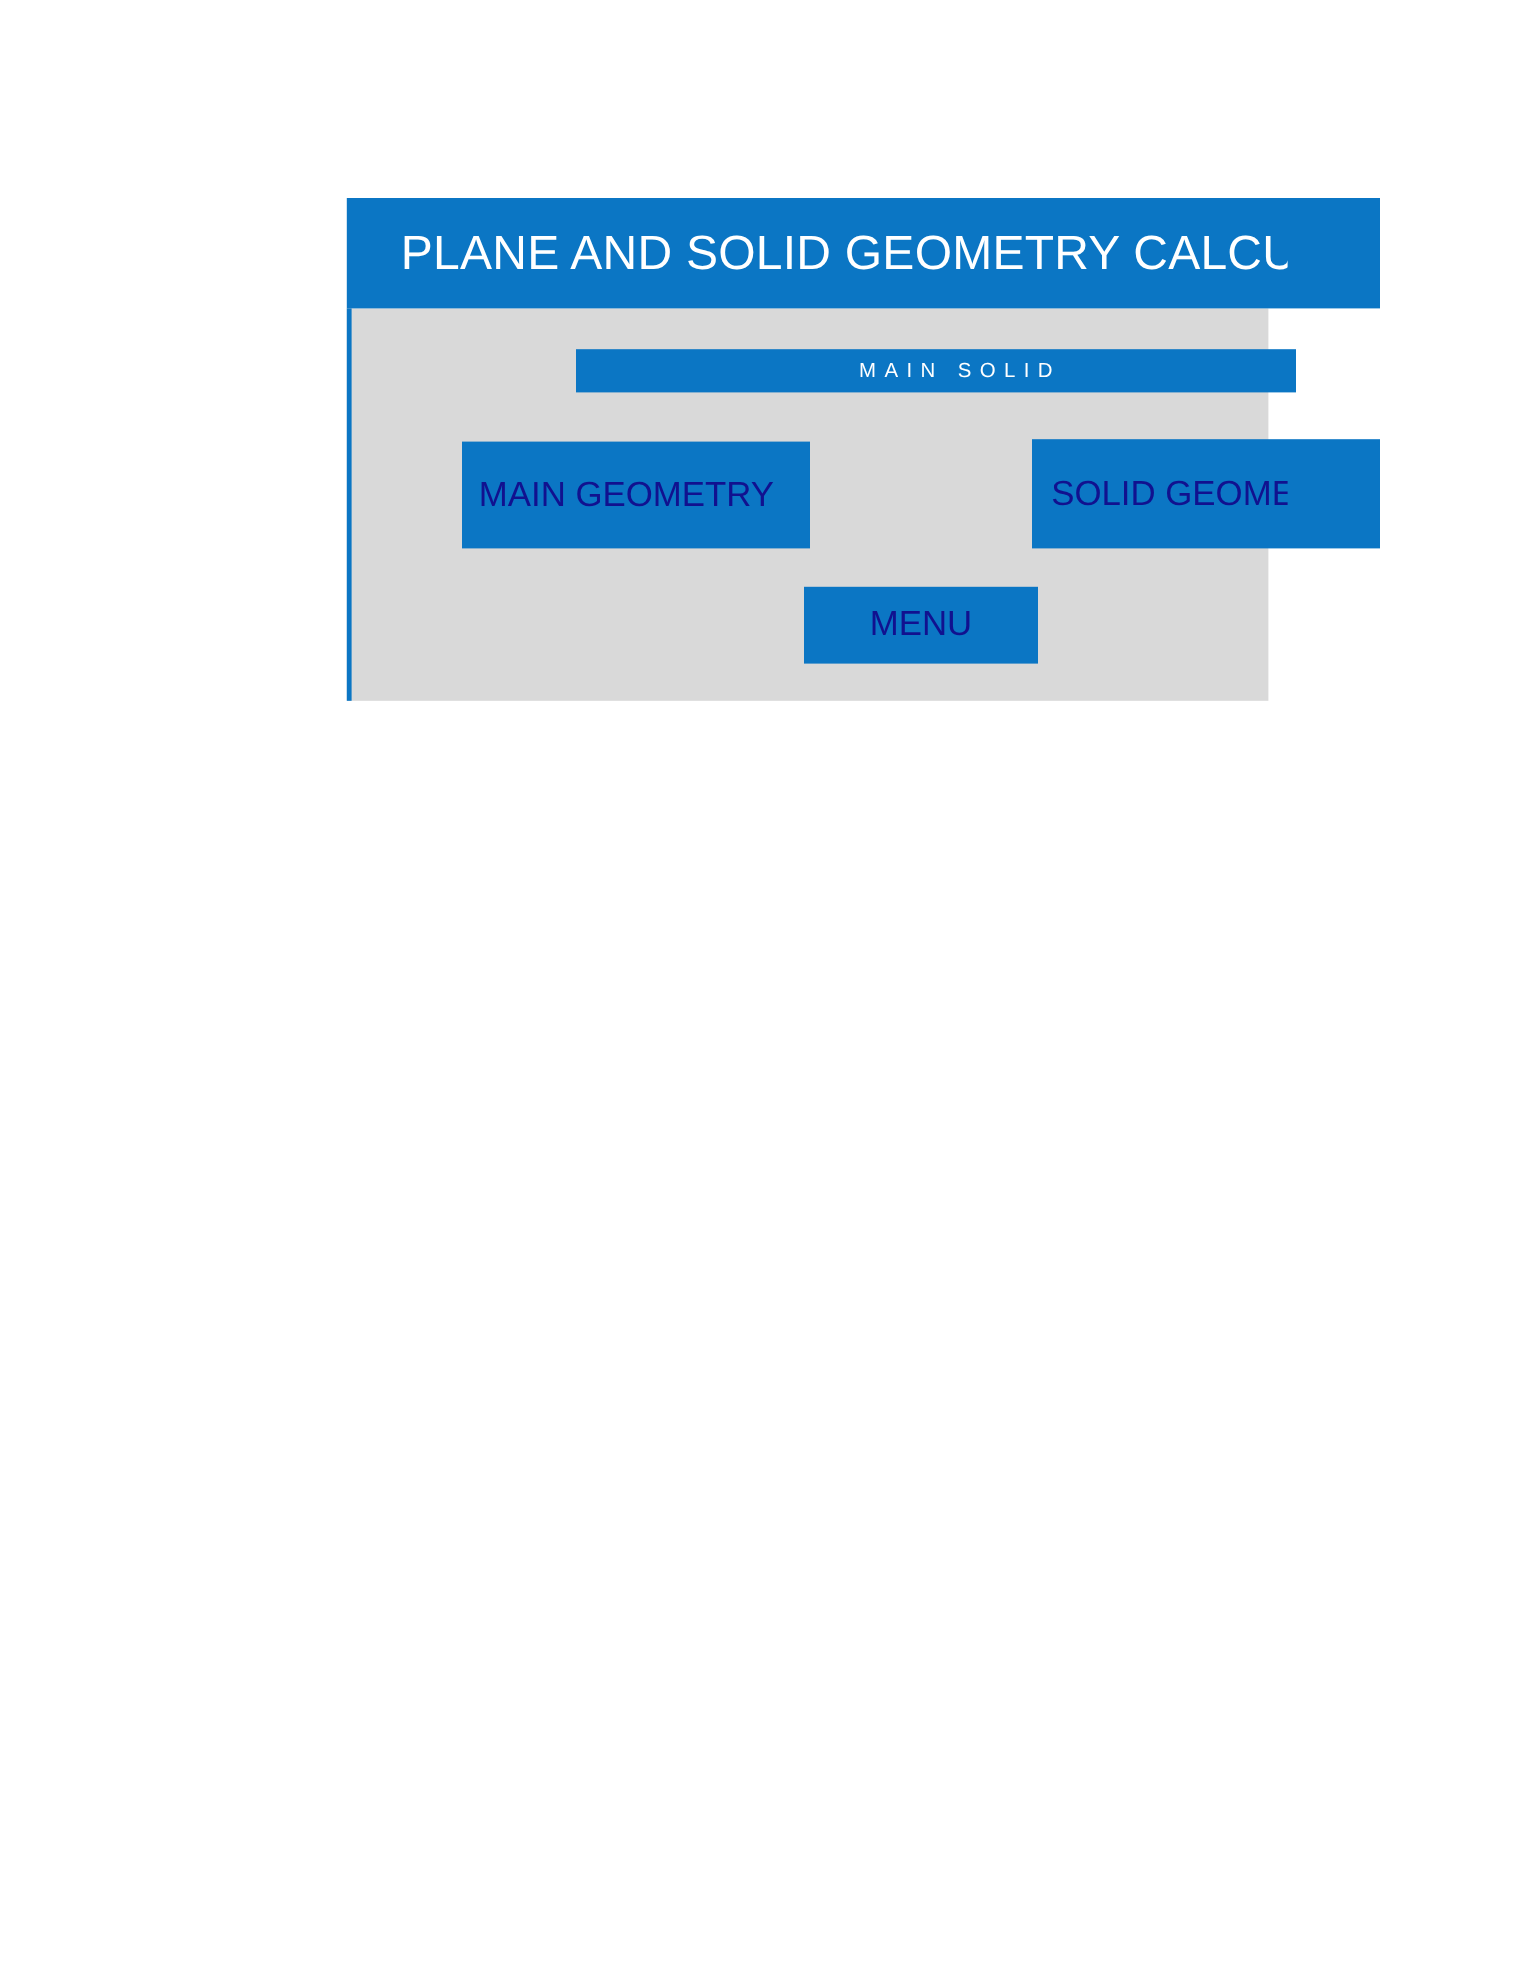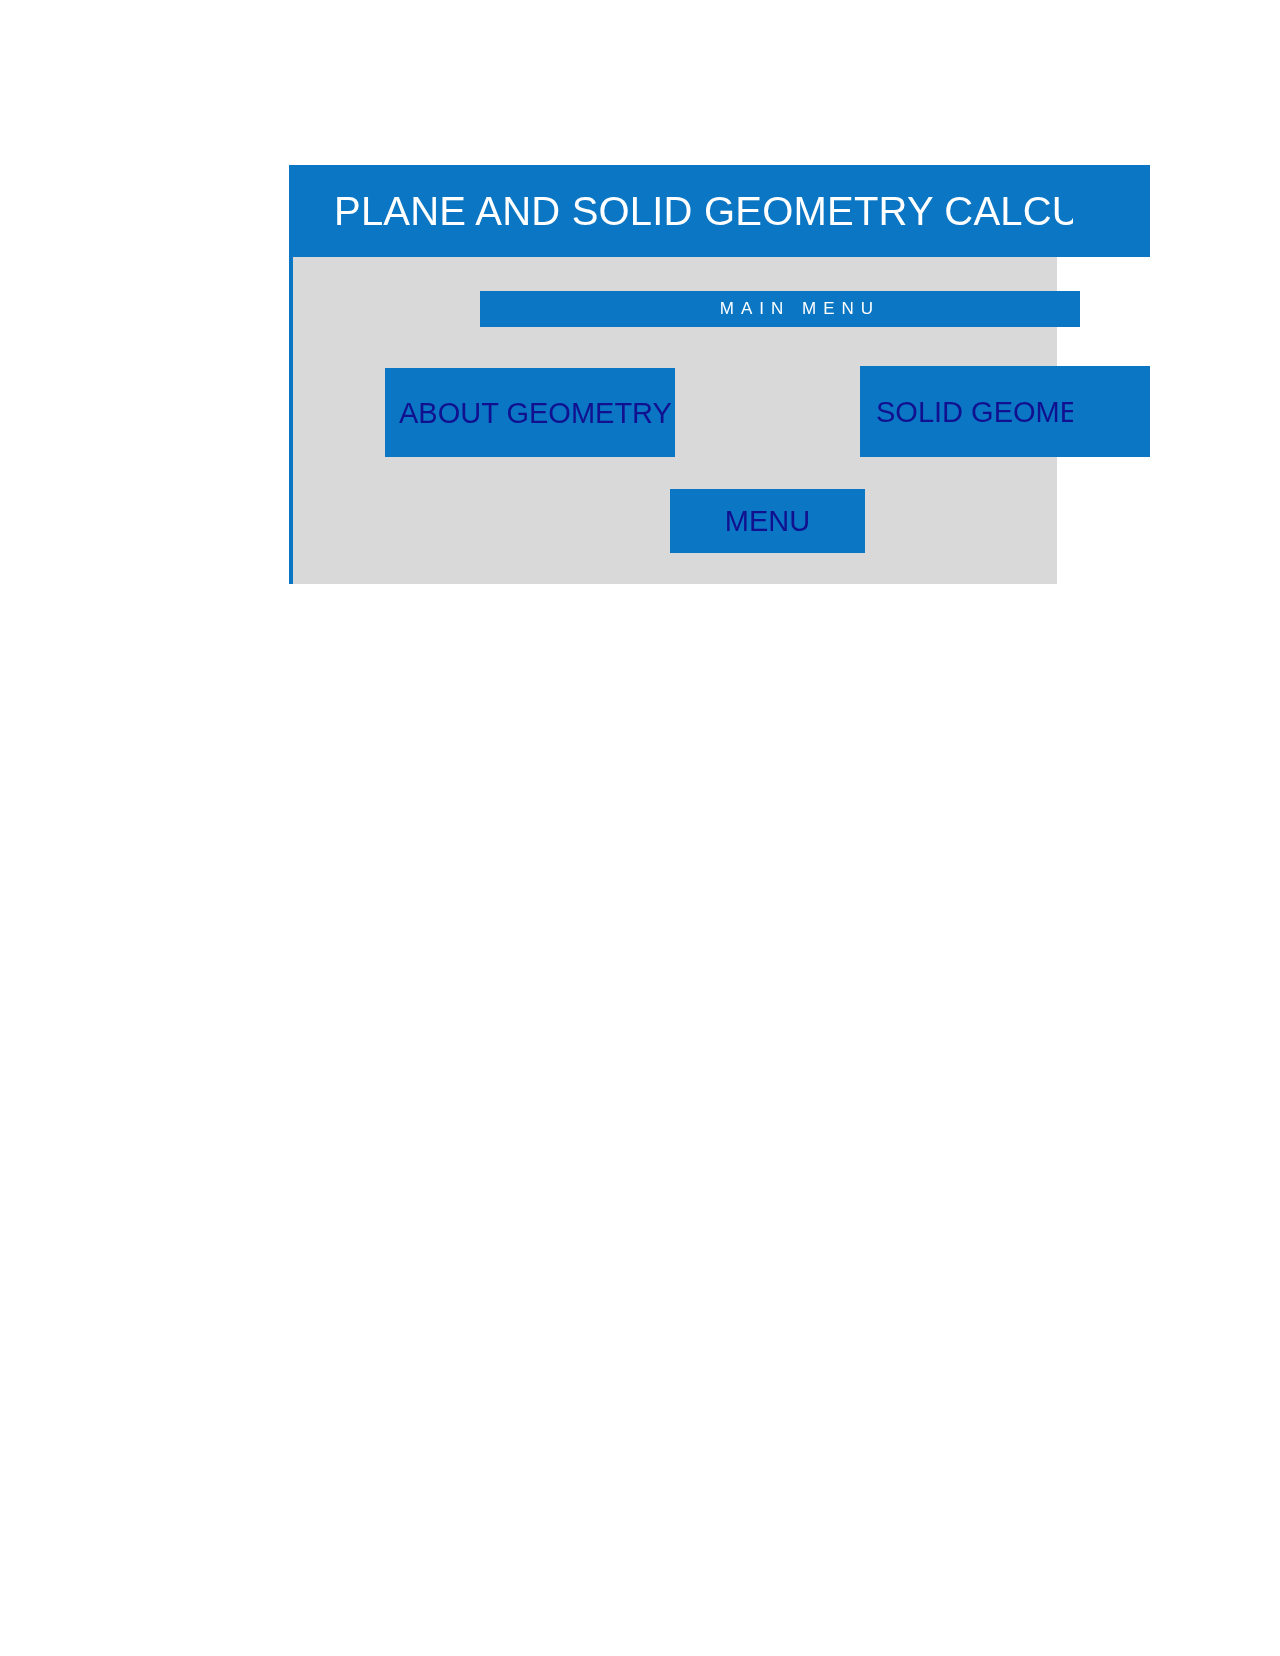--- a/index.html
+++ b/index.html
@@ -158,25 +158,25 @@
 
   <div id="panel-body"></div>
 
   <div id="title-bar">
     <div id="title-text-clip">
       <div id="app-title">PLANE AND SOLID GEOMETRY CALCULATOR</div>
     </div>
   </div>
 
   <div id="main-menu-banner">
-    <div id="main-menu-label">MAIN  MENU</div>
+    <div id="main-menu-label">MAIN  SOLID</div>
   </div>
 
   <div class="menu-button" id="btn-plane-geometry">
-    <span class="menu-button-label">ABOUT GEOMETRY</span>
+    <span class="menu-button-label">MAIN GEOMETRY</span>
   </div>
 
   <div class="menu-button" id="btn-solid-geometry">
     <div id="solid-label-clip">
       <span class="menu-button-label">SOLID GEOMETRY</span>
     </div>
   </div>
 
   <div class="menu-button" id="btn-about">
     <span class="menu-button-label">MENU</span>

